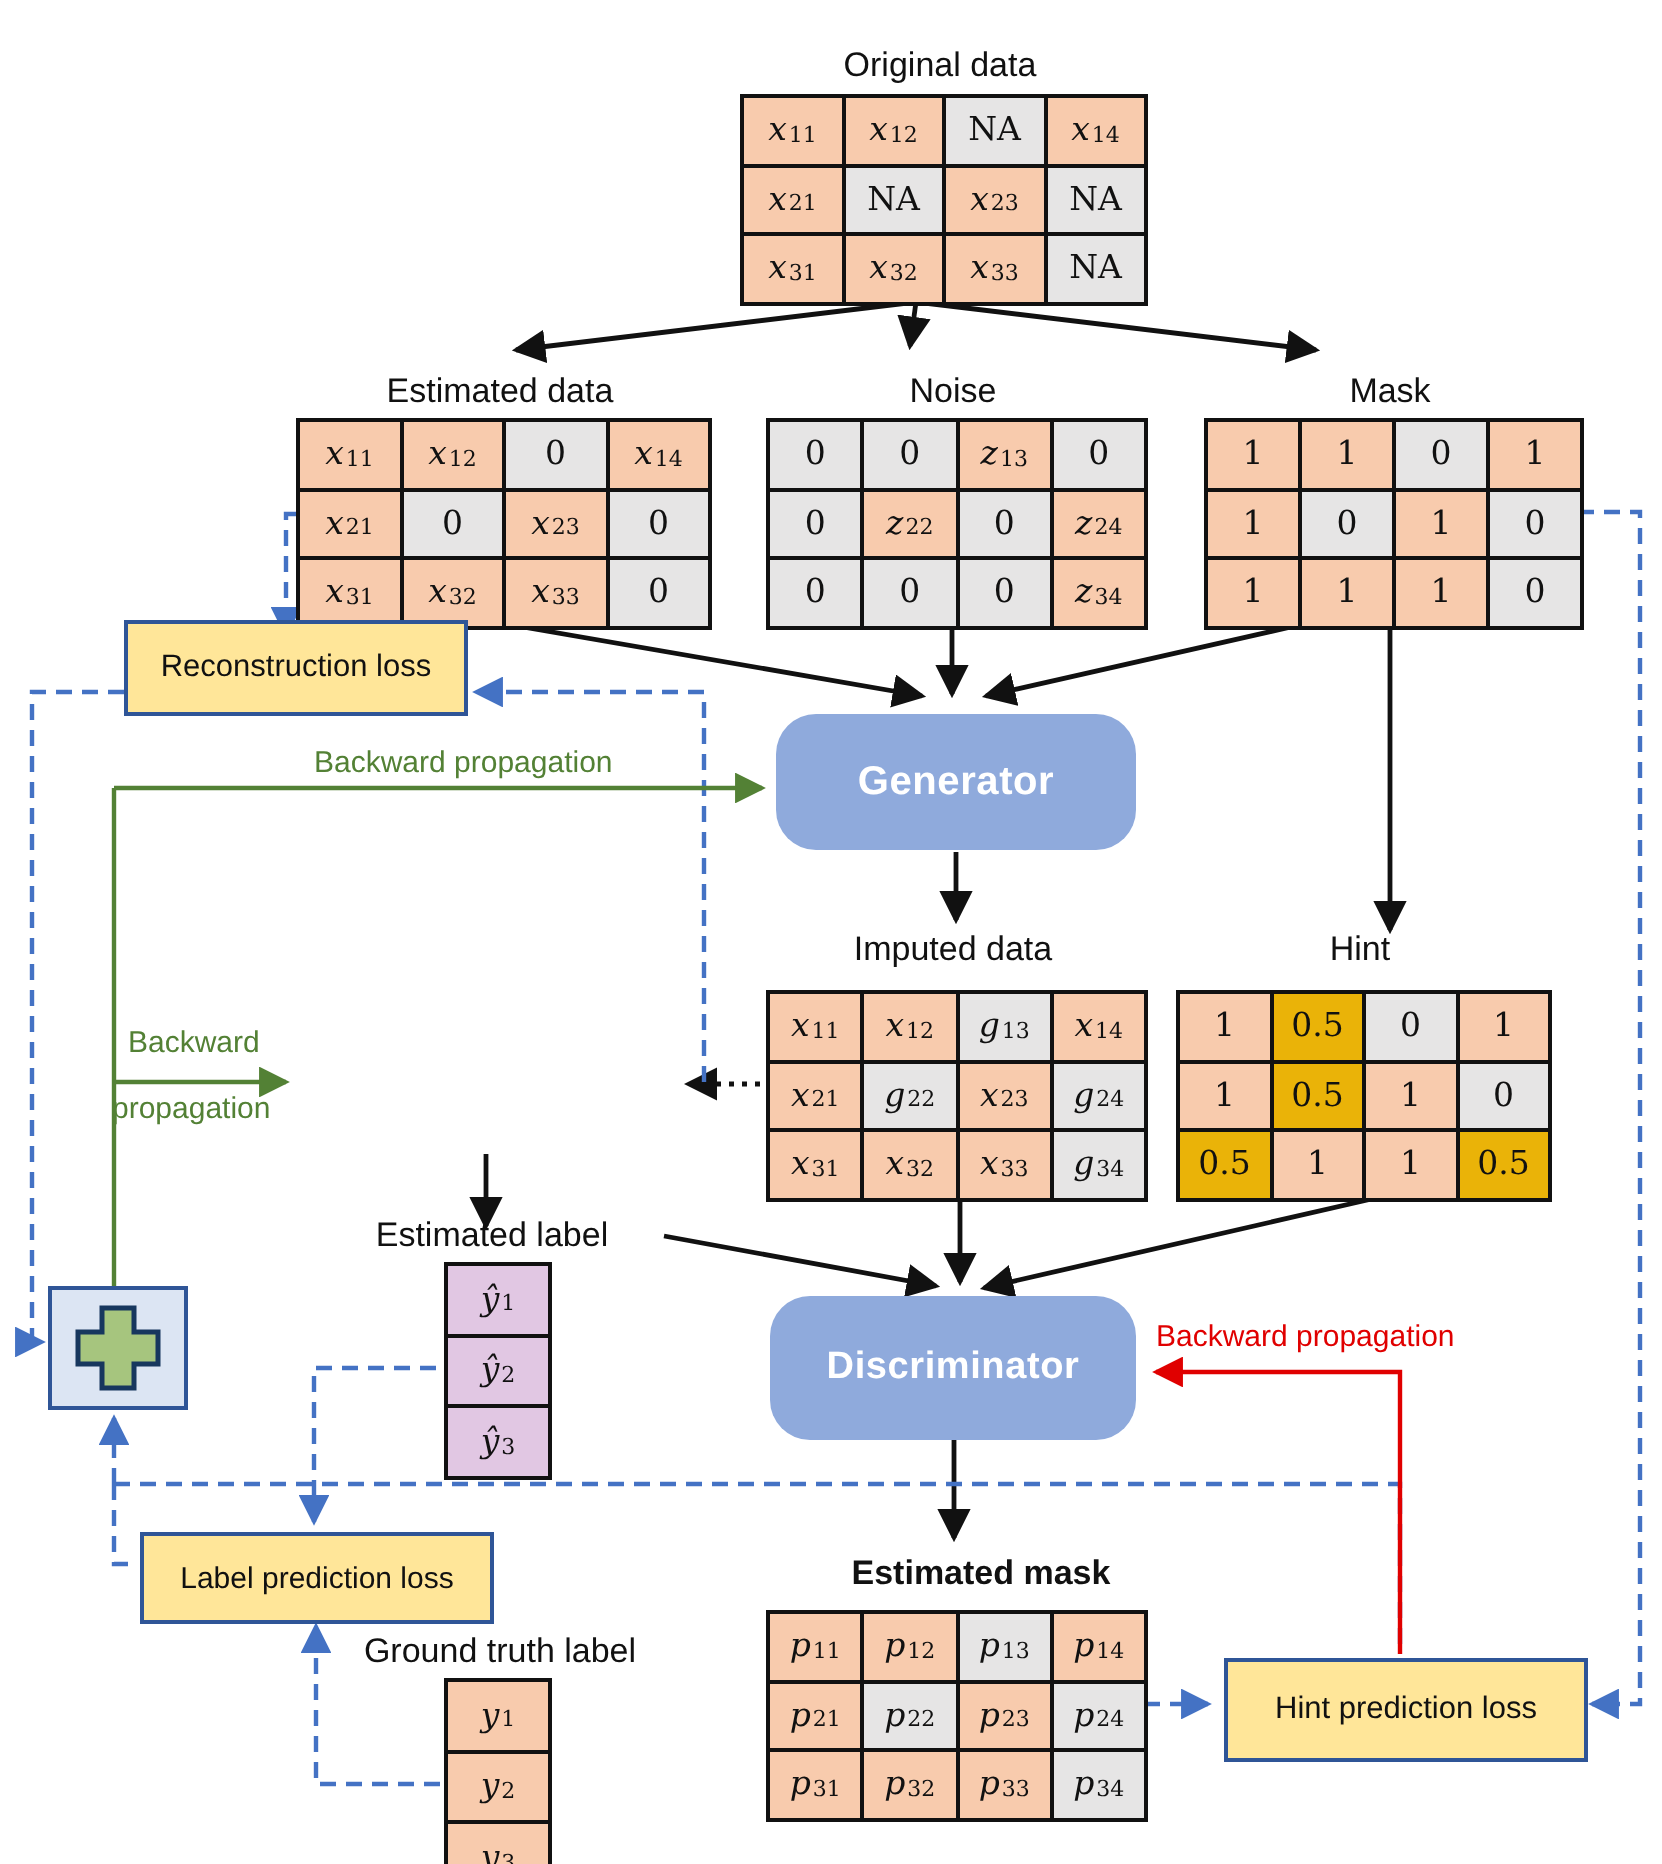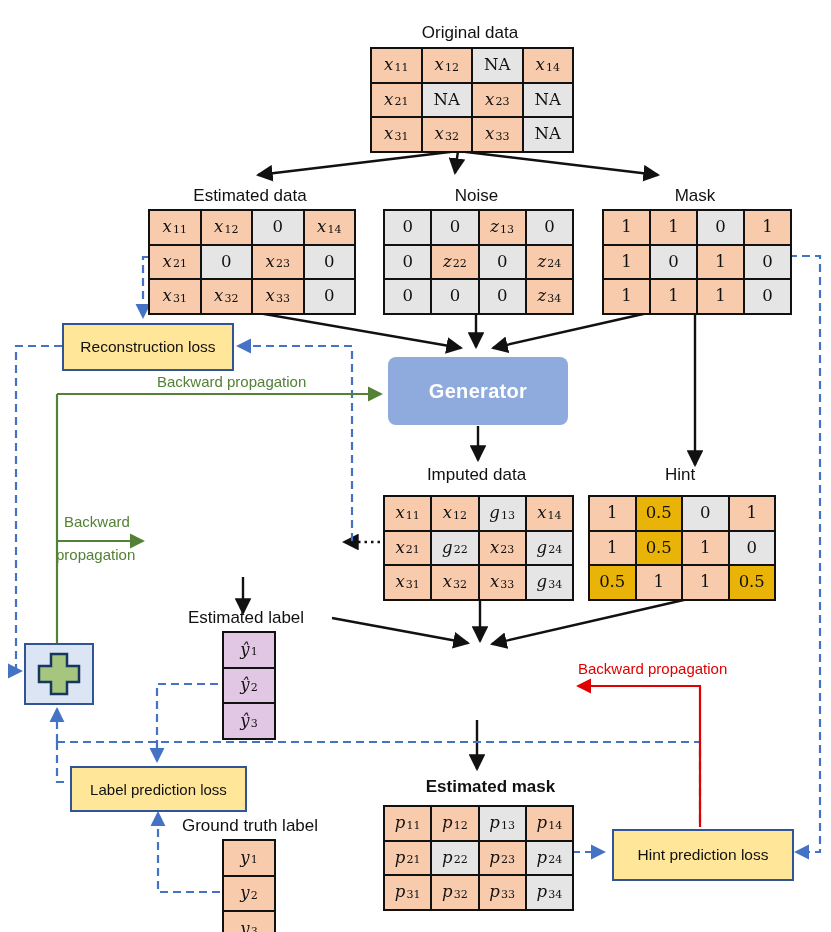--- a/index.html
+++ b/index.html
@@ -8,21 +8,21 @@
   .tbl{position:absolute;display:grid;gap:2px;background:#111;border:2px solid #111;grid-auto-rows:1fr;}
   .cell{display:flex;align-items:center;justify-content:center;
         font-family:"DejaVu Serif",serif;font-size:16.5px;color:#111;line-height:1;}
   .cell i{font-style:italic;font-family:"DejaVu Serif",serif;}
   .cell sub{font-size:11px;line-height:1;margin-left:1px;transform:translateY(2px);}
   .c-o{background:var(--cell_orange,#F8CBAD);}
   .c-g{background:var(--cell_gray,#E6E5E5);}
   .c-w{background:#eab308;}
   .c-p{background:var(--cell_pink,#E1C7E3);}
   .ttl{position:absolute;font-size:17px;color:#111;text-align:center;white-space:nowrap;}
-  .bluebox{position:absolute;background:var(--accent_blue,#8FAADC);border-radius:8px;
+  .bluebox{position:absolute;background:var(--accent_blue,#8FAADC);border-radius:20px;
            display:flex;align-items:center;justify-content:center;
            color:#fff;font-weight:bold;font-size:20px;letter-spacing:.3px;}
   .loss{position:absolute;background:var(--loss_yellow,#FFE699);border:2px solid var(--loss_border,#2F5597);
         display:flex;align-items:center;justify-content:center;font-size:15.5px;color:#111;white-space:nowrap;}
   .note{position:absolute;font-size:15px;white-space:nowrap;}
   .note.green{color:var(--green,#538135);}
   .note.red{color:var(--red,#E00000);}
   .adder{position:absolute;left:24px;top:624px;width:70px;height:62px;background:#DCE5F3;
          border:2.5px solid #2F5597;box-sizing:border-box;display:flex;align-items:center;justify-content:center;}
   svg.overlay{position:absolute;left:0;top:0;pointer-events:none;}
@@ -350,22 +350,23 @@
         <i>y</i>
         <sub>2</sub>
       </div>
       <div class="cell c-o">
         <i>y</i>
         <sub>3</sub>
       </div>
     </div>
 
   <div class="bluebox" style="left:388px;top:338px;width:180px;height:68px;">Generator</div>
-
-  <div class="loss" style="left:62px;top:304px;width:168px;height:44px;text-align:right;">Reconstruction loss</div>
+  <div class="bluebox" style="left:385px;top:629px;width:183px;height:72px;font-size:19px;">Discriminator</div>
+
+  <div class="loss" style="left:62px;top:291px;width:168px;height:44px;text-align:right;">Reconstruction loss</div>
   <div class="loss" style="left:70px;top:747px;width:173px;height:42px;font-size:15px;">Label prediction loss</div>
   <div class="loss" style="left:612px;top:810px;width:178px;height:48px;">Hint prediction loss</div>
 
   <div class="adder">
     <svg width="48" height="48" viewBox="0 0 48 48">
       <path d="M16 4 H32 V16 H44 V32 H32 V44 H16 V32 H4 V16 H16 Z" fill="#A6C57E" stroke="#17375E" stroke-width="2.5"></path>
     </svg>
   </div>
 
   <div class="note green" style="left:157px;top:354px;">Backward propagation</div>

